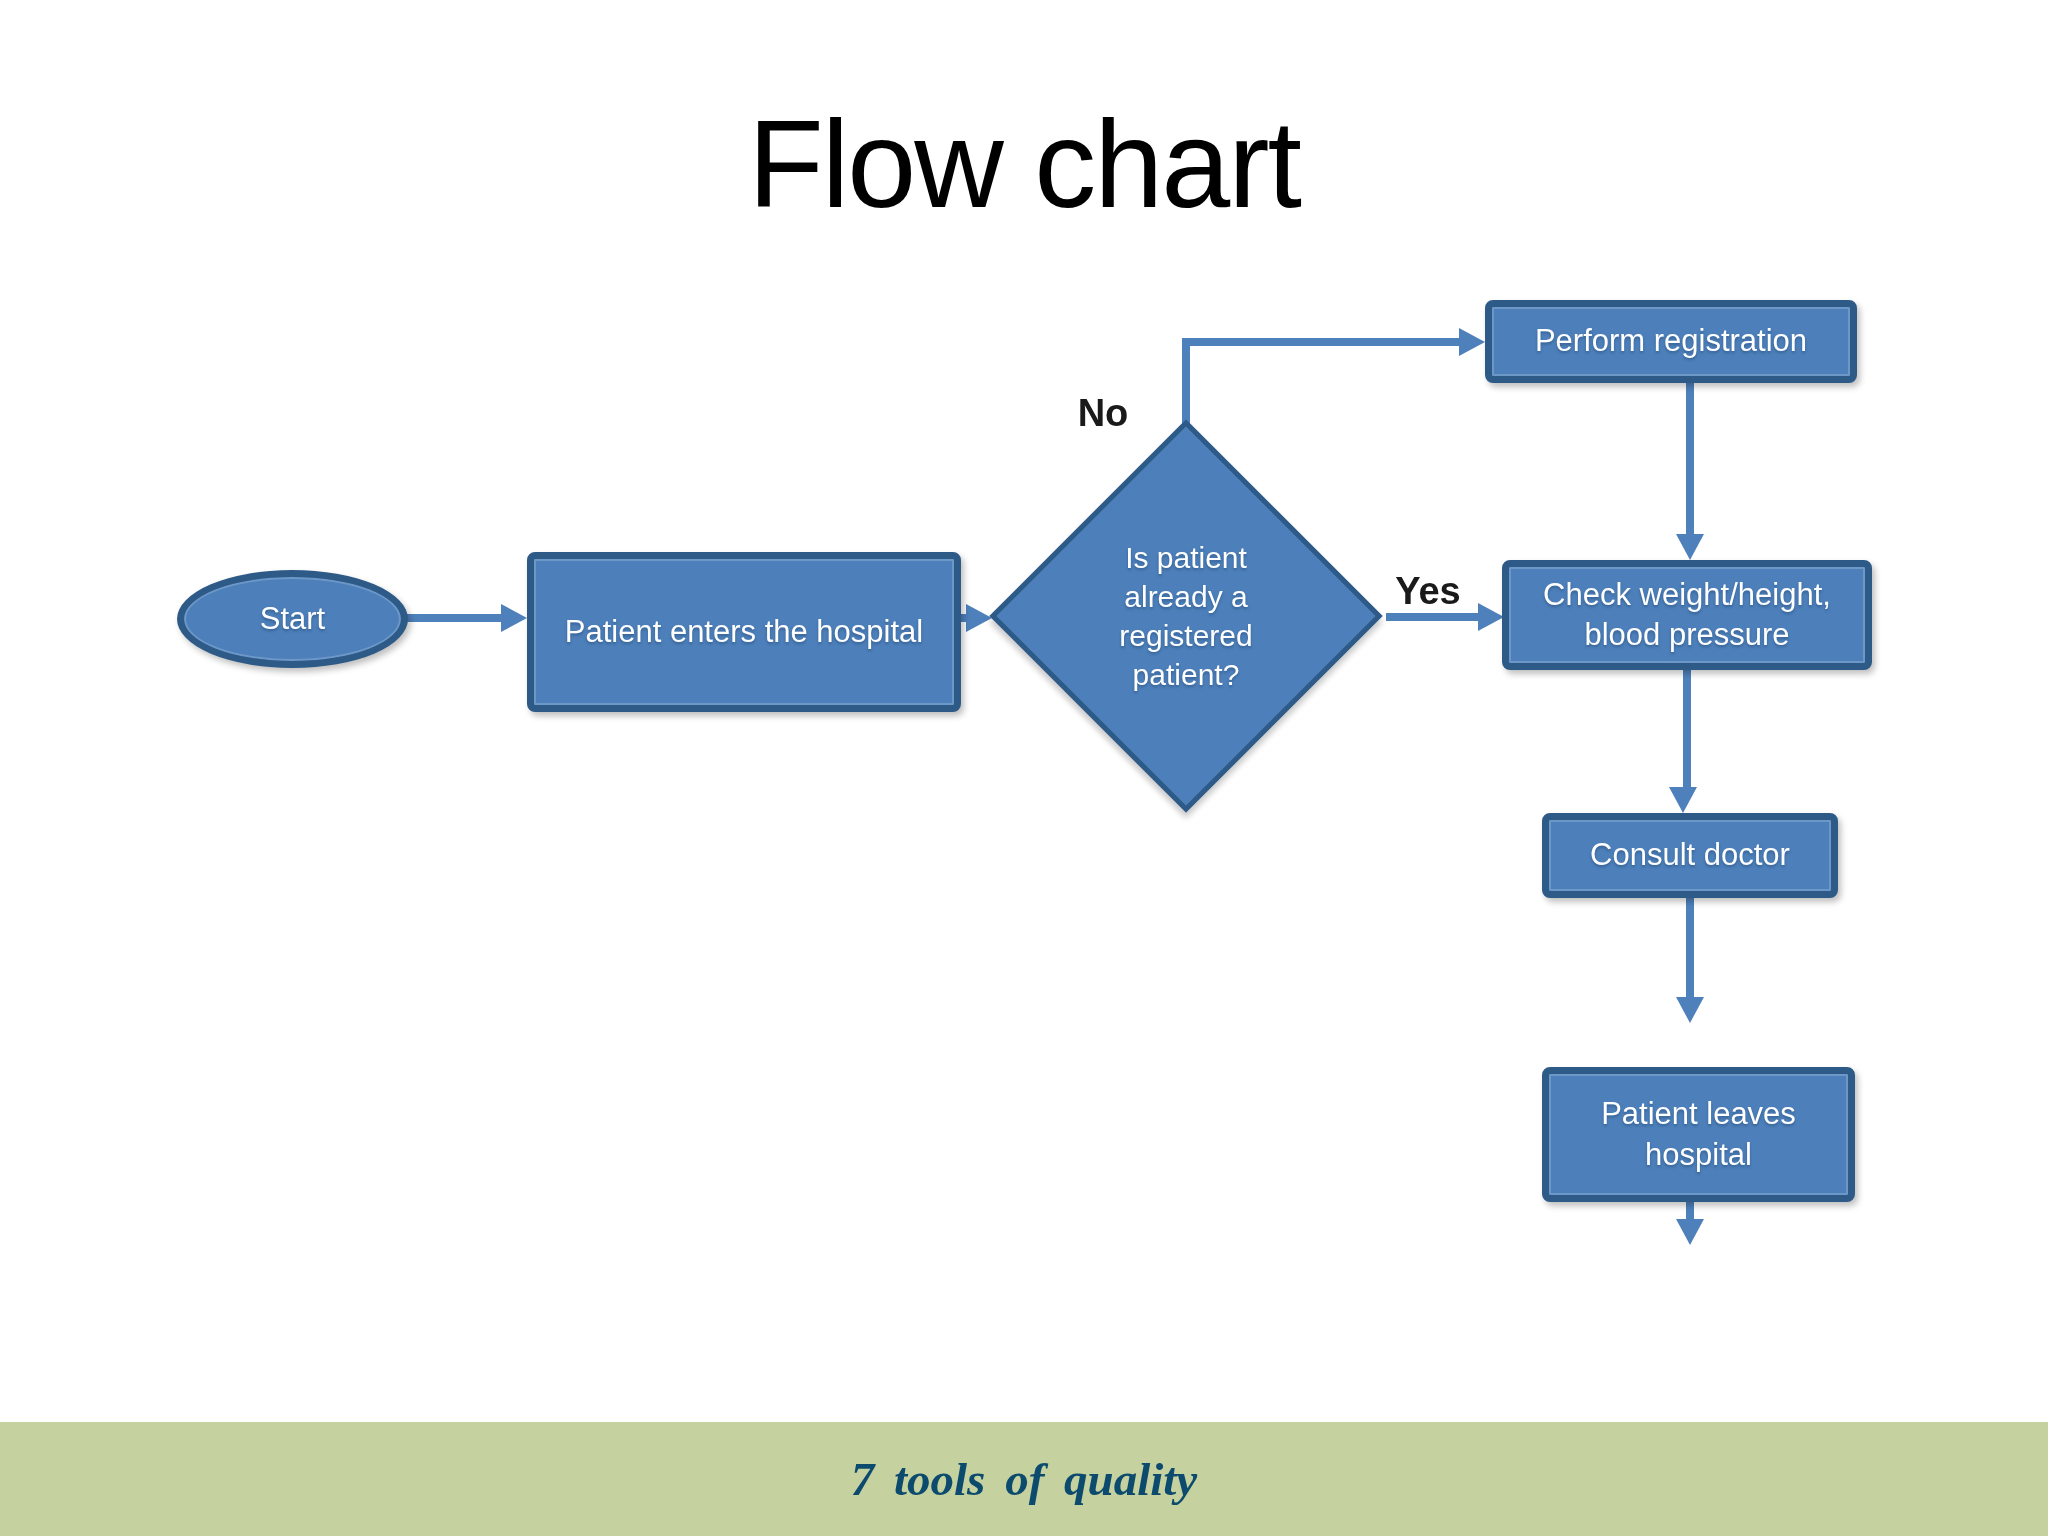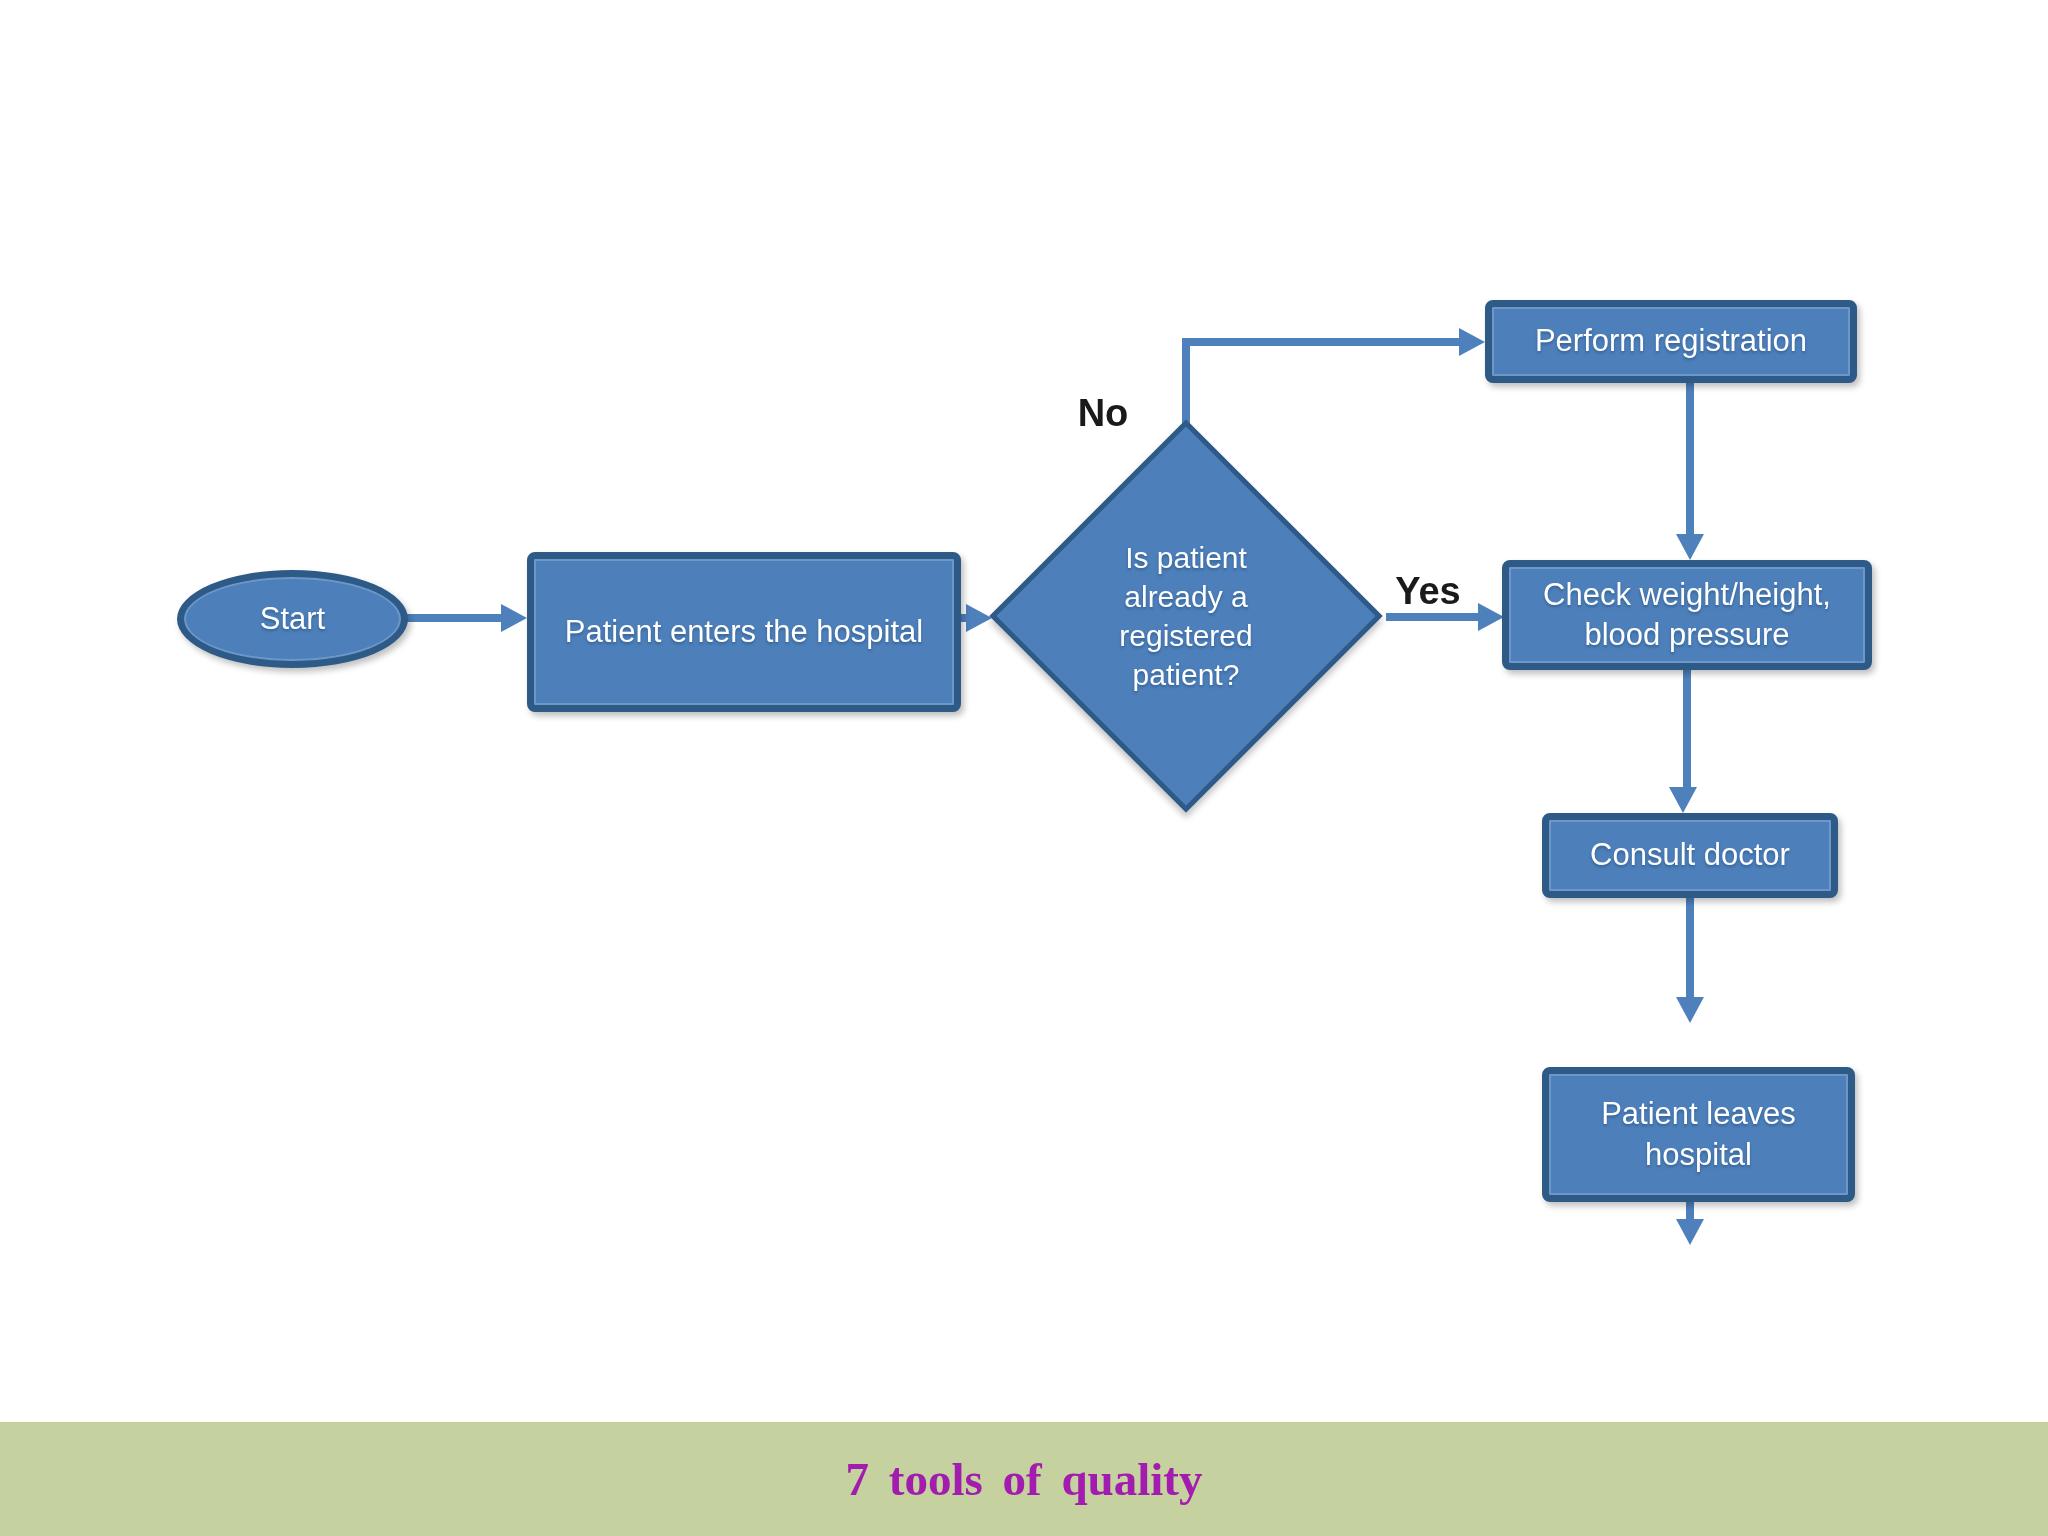--- a/index.html
+++ b/index.html
@@ -121,31 +121,33 @@
 
   
   .footer{
     position:absolute;
     left:0;top:1422px;width:2048px;height:114px;
     background:var(--footer-bg);
     display:flex;align-items:center;justify-content:center;
   }
   .footer-text{
     font-family:"Liberation Serif", serif;
+    font-style:italic;
     font-weight:700;
     font-size:47px;
-    color:#a21caf;
+    color:#0c4a6e;
     word-spacing:8px;
   }
 </style>
 </head>
 <body>
 
 <div class="slide">
 
+  <div class="title">Flow chart</div>
 
   <div class="hline" id="c1"></div>
   <div class="arrow-right" id="c1h"></div>
 
   <div class="hline" id="c2"></div>
   <div class="arrow-right" id="c2h"></div>
 
   <div class="vline" id="c3v"></div>
   <div class="hline" id="c3h"></div>
   <div class="arrow-right" id="c3hd"></div>

